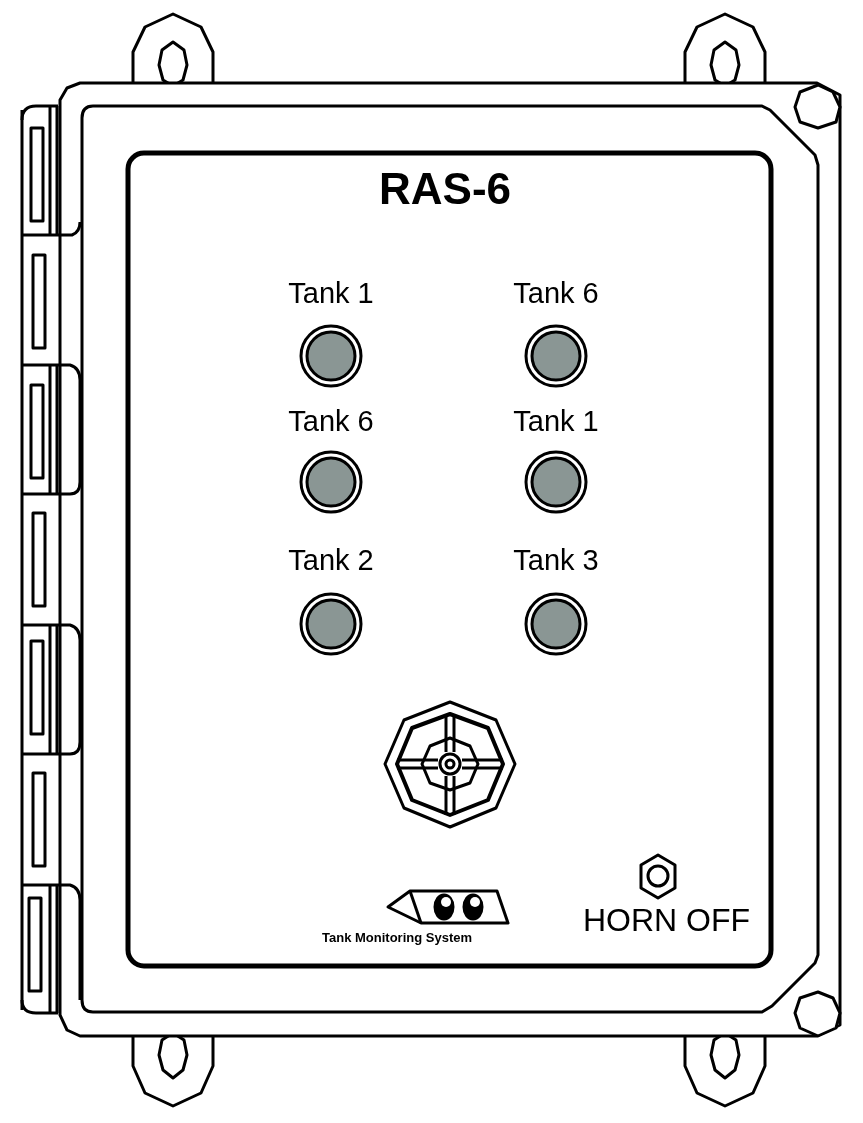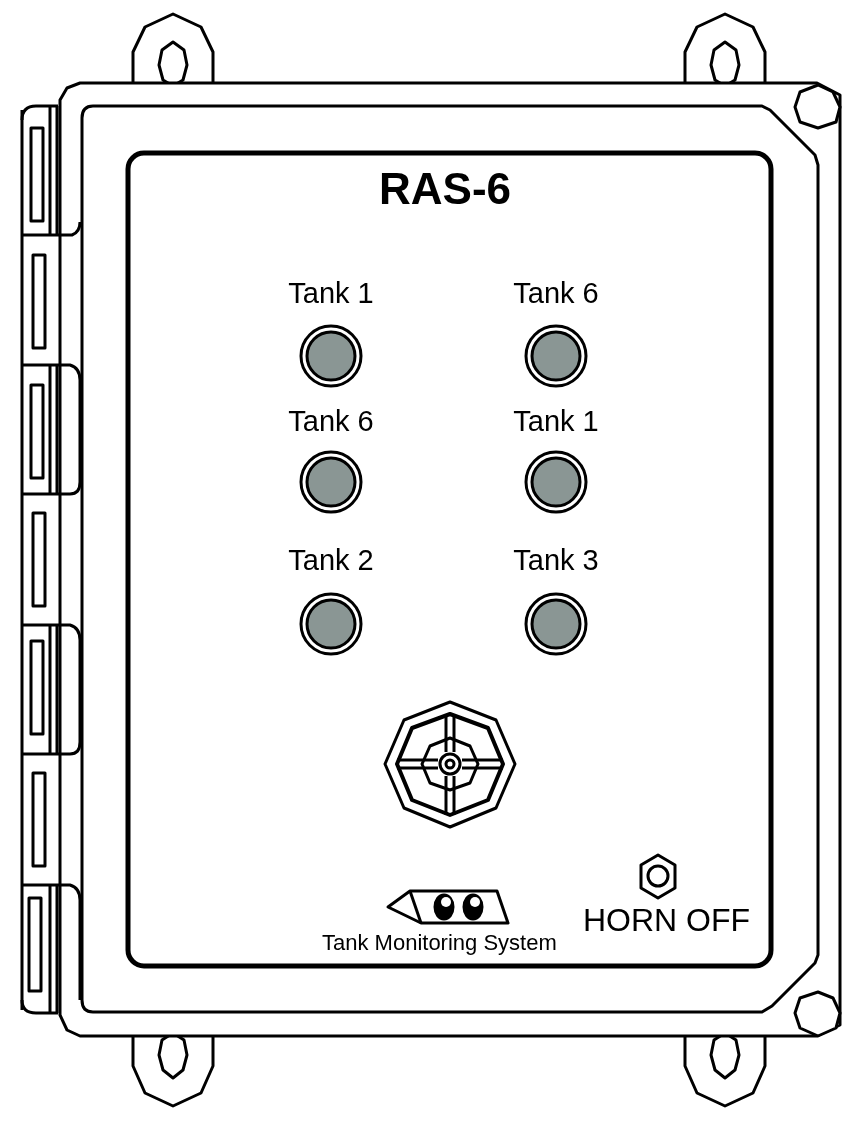--- a/index.html
+++ b/index.html
@@ -1,21 +1,21 @@
 <!DOCTYPE html>
 <html><head>
   <meta charset="utf-8">
   <style>
     html, body { margin: 0; padding: 0; background: #ffffff; }
     body { width: 863px; height: 1123px; position: relative; overflow: hidden; font-family: "Liberation Sans", sans-serif; }
     #enclosure-svg { position: absolute; left: 0; top: 0; }
     .label { position: absolute; color: #000; white-space: nowrap; text-align: center; }
     .title { font-weight: bold; font-size: 44px; left: 0; width: 890px; top: 164px; letter-spacing: 0px; }
     .tank-label { font-size: 29px; width: 160px; }
-    .brand-text { font-weight: normal; font-size: 22px; left: 322px; top: 930px; }
+    .brand-text { font-weight: bold; font-size: 13px; left: 322px; top: 930px; }
     .horn-text { font-size: 32px; left: 583px; top: 902px; }
   </style>
 </head>
 <body>
 
 <svg id="enclosure-svg" width="863" height="1123" viewBox="0 0 863 1123" xmlns="http://www.w3.org/2000/svg" fill="none" stroke="#000" stroke-width="3" stroke-linejoin="round">
 
   <g>
     <path d="M133 82 L133 52 L145 27 L173 14 L201 27 L213 52 L213 82" fill="#fff"></path>
     <path d="M173 42 L184 50 L187 65 L183 80 L173 86 L163 80 L159 65 L162 50 Z"></path>

